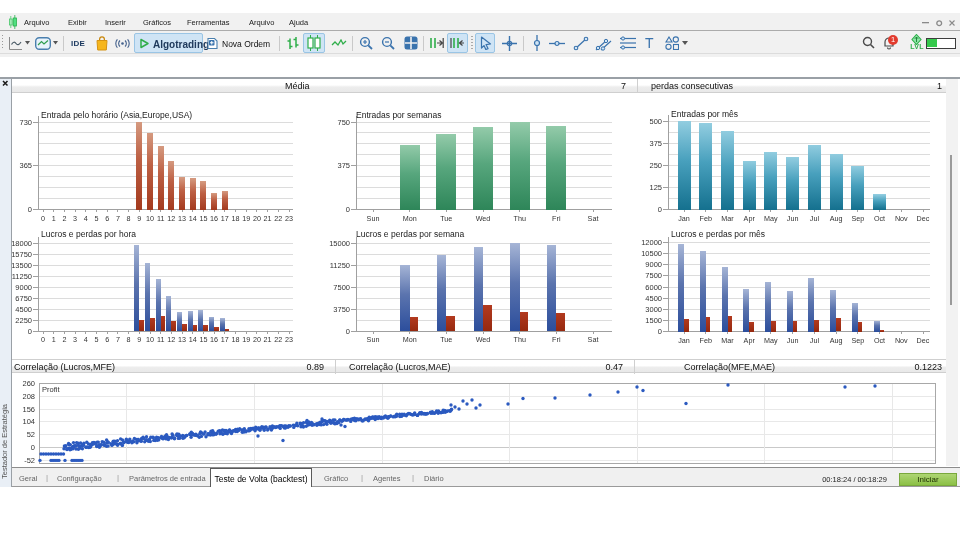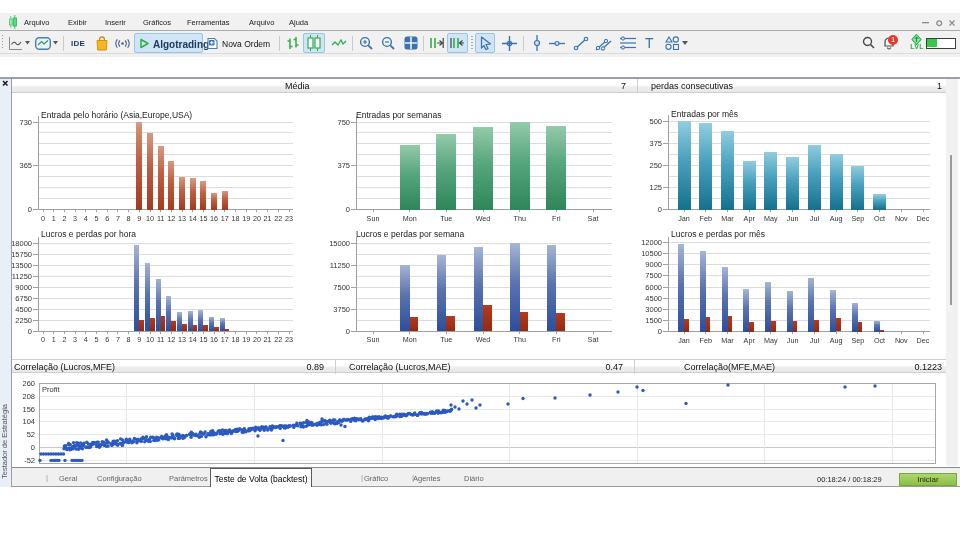--- a/index.html
+++ b/index.html
@@ -20,24 +20,24 @@
 #panel-border { left:0; top:77px; width:960px; height:2px; background:#9aa0a6; }
 #vstrip { left:0; top:79px; width:12px; height:408px; background:#e9eff6; border-right:1px solid #9aa0a6; }
 #vtext { position:absolute; left:-36px; top:354px; width:82px; height:10px; transform:rotate(-90deg); font-size:7.5px; color:#555; white-space:nowrap; }
 .trow { position:absolute; left:12px; width:934px; height:14px; background:linear-gradient(180deg,#ffffff 0%,#ffffff 46%,#ededed 62%,#e8e8e8 100%); border-bottom:1px solid #cfcfcf; font-size:9px; color:#111; }
 .trow .cell-border { position:absolute; top:0; width:1px; height:14px; background:#cfcfcf; }
 
 #vscroll { left:946px; top:79px; width:12px; height:387px; background:#f2f2f2; }
 #vthumb { position:absolute; left:4px; top:76px; width:2px; height:150px; background:#9a9a9a; }
 
 #tabbar { left:12px; top:467px; width:948px; height:20px; background:#f0f0f0; border-top:1px solid #8c8c8c; border-bottom:1px solid #9a9a9a; }
-#tabbar .tab { position:absolute; top:6px; font-size:7.5px; color:#666;margin-left:40px; }
+#tabbar .tab { position:absolute; top:6px; font-size:7.5px; color:#666; }
 #tabbar .tsep { position:absolute; top:5px; font-size:8px; color:#999; }
 #activetab { position:absolute; left:198px; top:0px; width:102px; height:19px; background:#fff; border:1px solid #5a5a5a; border-bottom:none; text-align:center; font-size:8.5px; color:#000; padding-top:5px; white-space:nowrap; }
-#timer { position:absolute; left:805px; top:7px; font-size:7.5px; color:#222; width:75px; text-align:left; white-space:nowrap; }
+#timer { position:absolute; left:805px; top:7px; font-size:7.5px; color:#222; width:75px; text-align:center; white-space:nowrap; }
 #iniciar { position:absolute; left:887px; top:5px; width:58px; height:13px; background:linear-gradient(#aed573,#8bc045); border:1px solid #79a83c; font-size:8px; color:#1c2c00; text-align:center; line-height:12px; }
 
 #statusbar { left:0; top:488px; width:960px; height:18px; background:#f1f1f1; border-bottom:1px solid #e0e0e0; font-size:8px; color:#222; }
 .ssep { position:absolute; top:4px; width:1px; height:11px; background:#c9c9c9; }
 text { font-family:"Liberation Sans", sans-serif; }
 </style>
 </head>
 <body>
 <div id="app">
 

